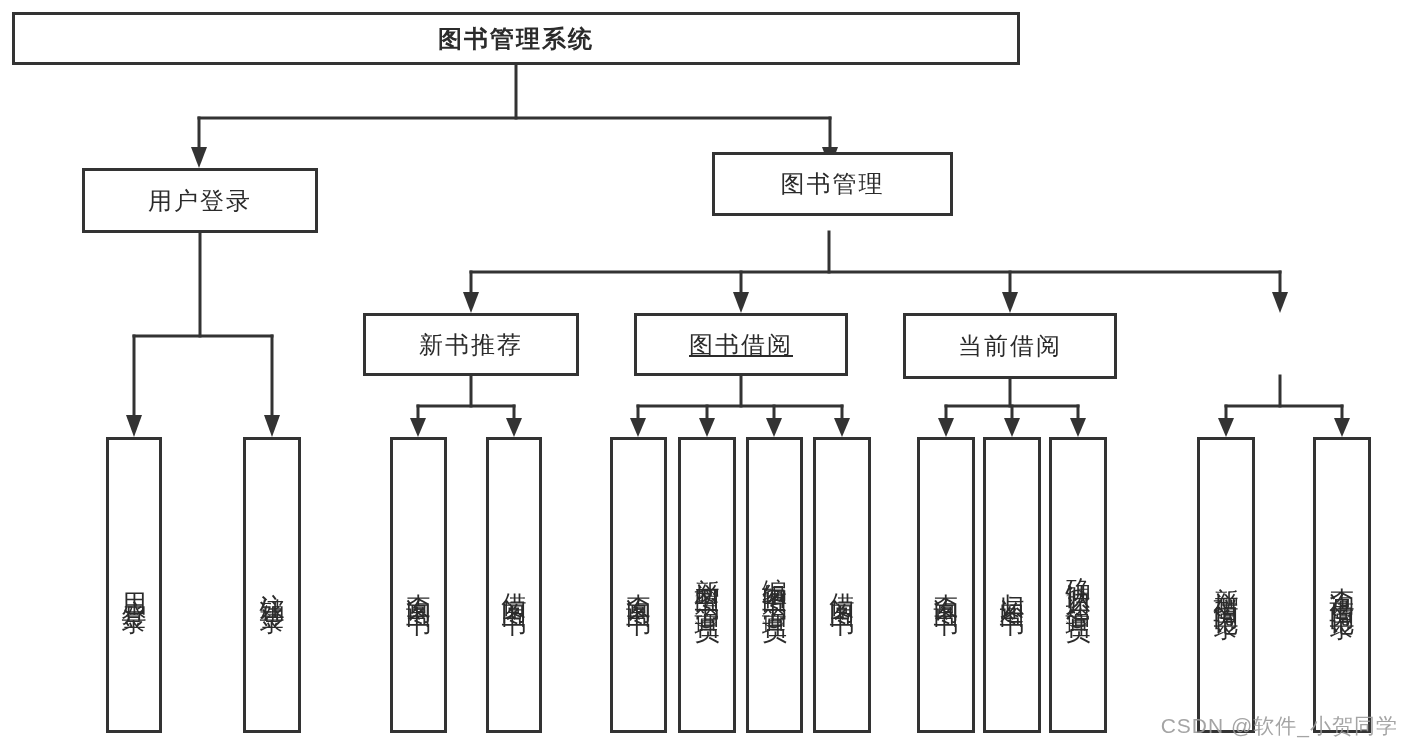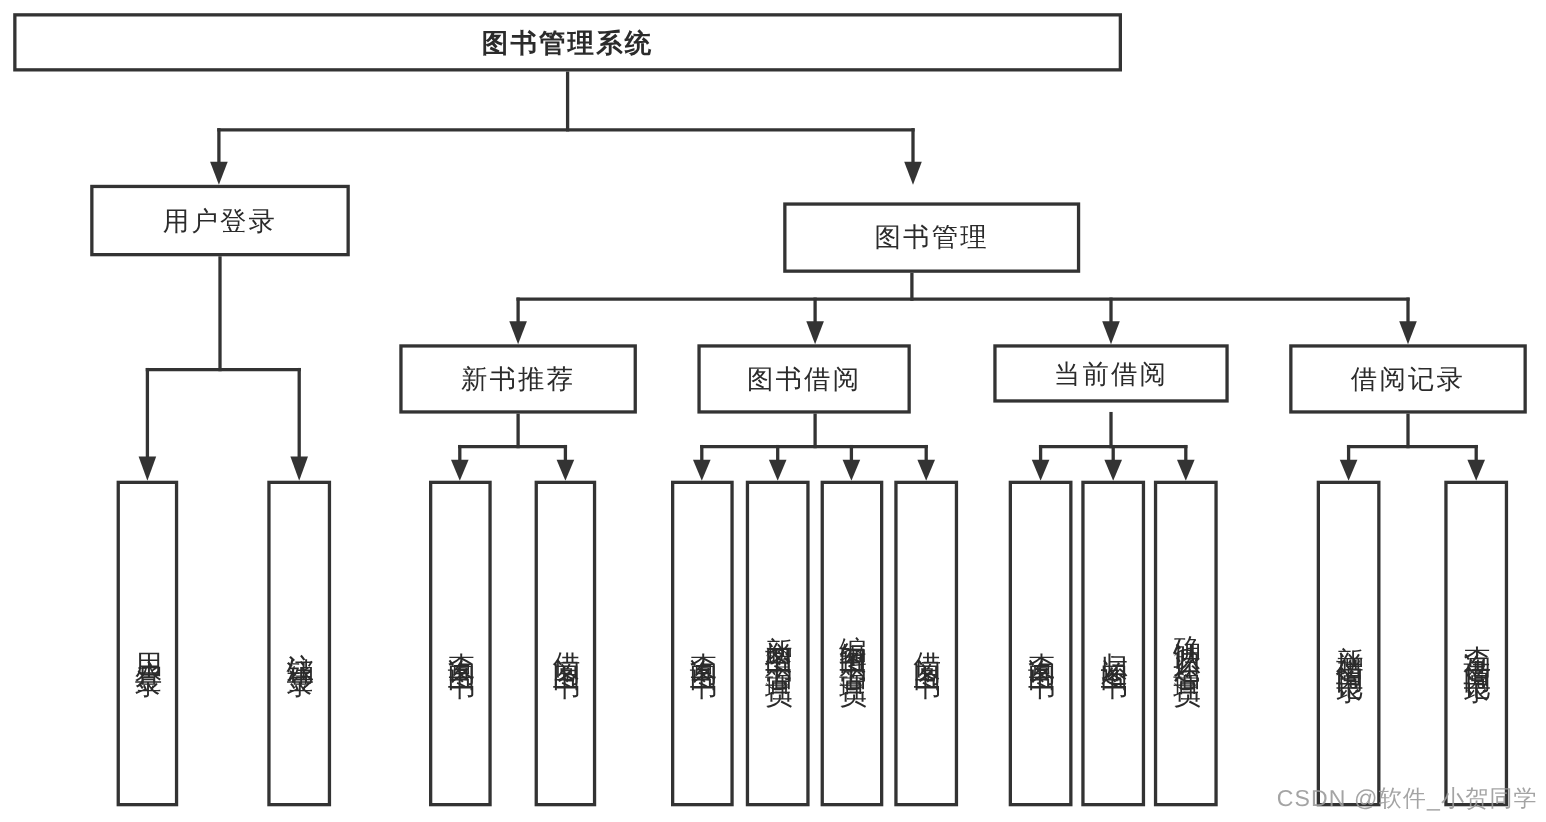--- a/index.html
+++ b/index.html
@@ -140,35 +140,32 @@
     </g>
   </svg>
 
   <div class="node h root" style="left:12px; top:12px; width:1008px; height:53px;font-weight:bold;">
     <span>图书管理系统</span>
   </div>
 
   <div class="node h" style="left:82px; top:168px; width:236px; height:65px;">
     <span>用户登录</span>
   </div>
-  <div class="node h" style="left:712px; top:184px; width:270px; height:64px;">
+  <div class="node h" style="left:712px; top:152px; width:241px; height:64px;">
     <span>图书管理</span>
   </div>
 
   <div class="node h" style="left:363px; top:313px; width:216px; height:63px;justify-content:center;">
     <span>新书推荐</span>
   </div>
-  <div class="node h" style="left:634px; top:313px; width:194px; height:63px;">
+  <div class="node h" style="left:634px; top:313px; width:214px; height:63px;text-decoration:underline;">
     <span>图书借阅</span>
   </div>
-  <div class="node h" style="left:903px; top:313px; width:214px; height:53px;">
+  <div class="node h" style="left:903px; top:313px; width:214px; height:66px;">
     <span>当前借阅</span>
-  </div>
-  <div class="node h" style="left:1172px; top:313px; width:216px; height:63px;">
-    <span>借阅记录</span>
   </div>
 
   <div class="node v" style="left:106px; top:437px; width:56px; height:296px;">
     <span>用户登录</span>
   </div>
   <div class="node v" style="left:243px; top:437px; width:58px; height:296px;">
     <span>注销登录</span>
   </div>
 
   <div class="node v" style="left:390px; top:437px; width:57px; height:296px;">

